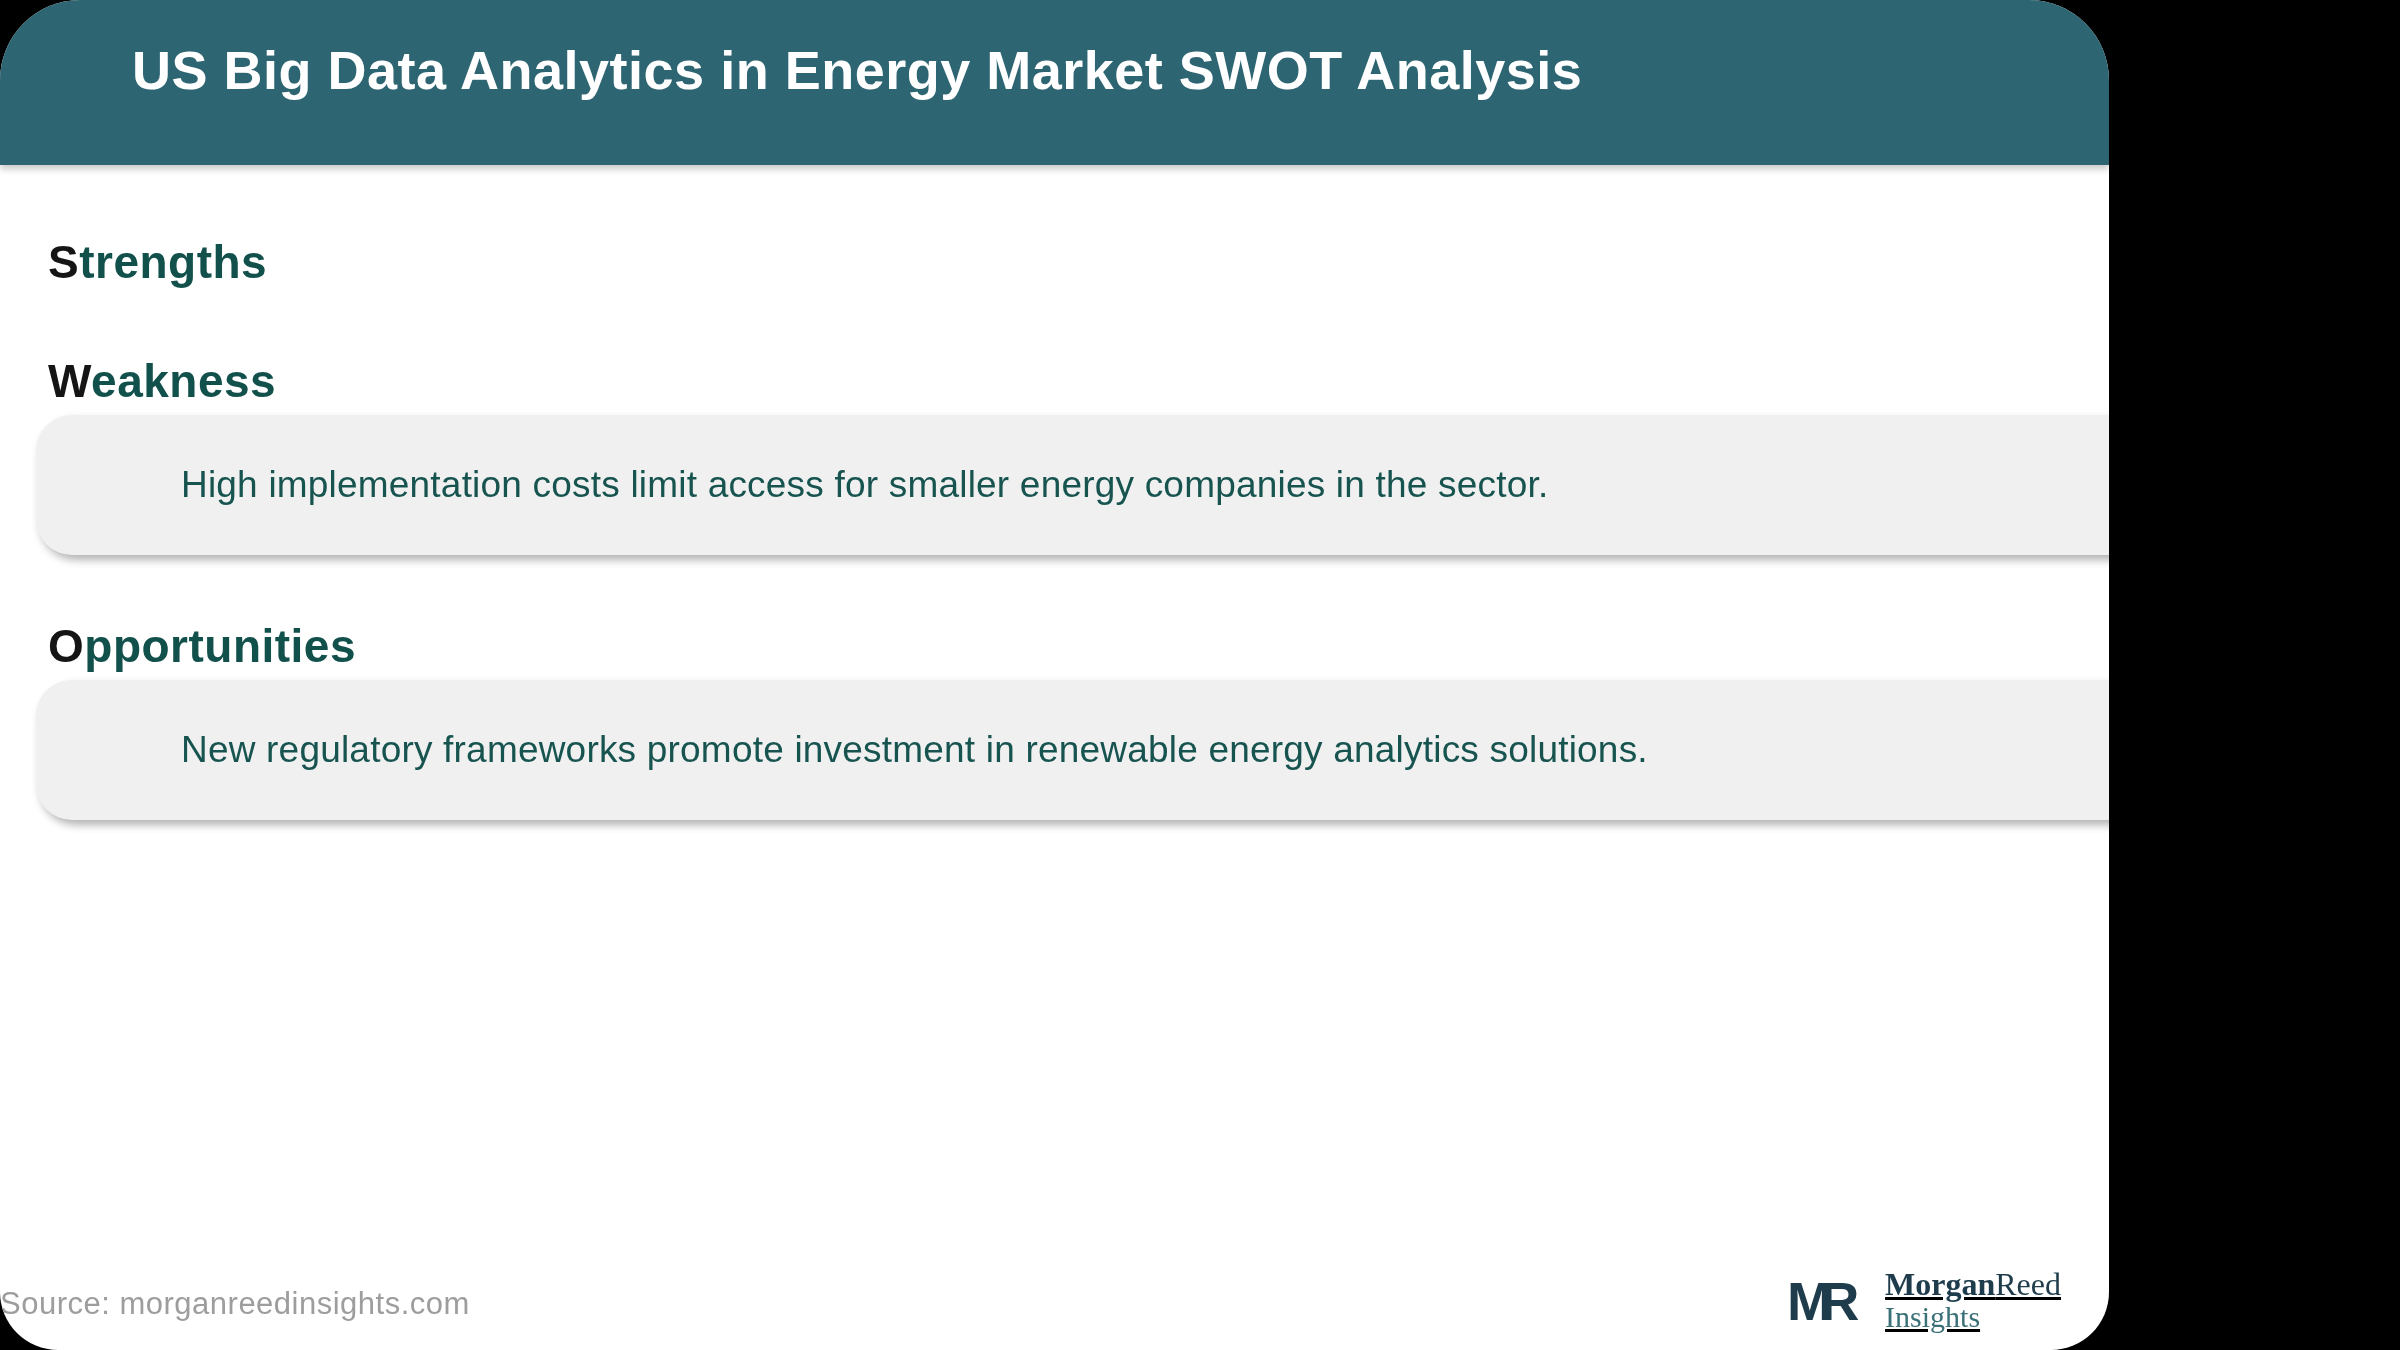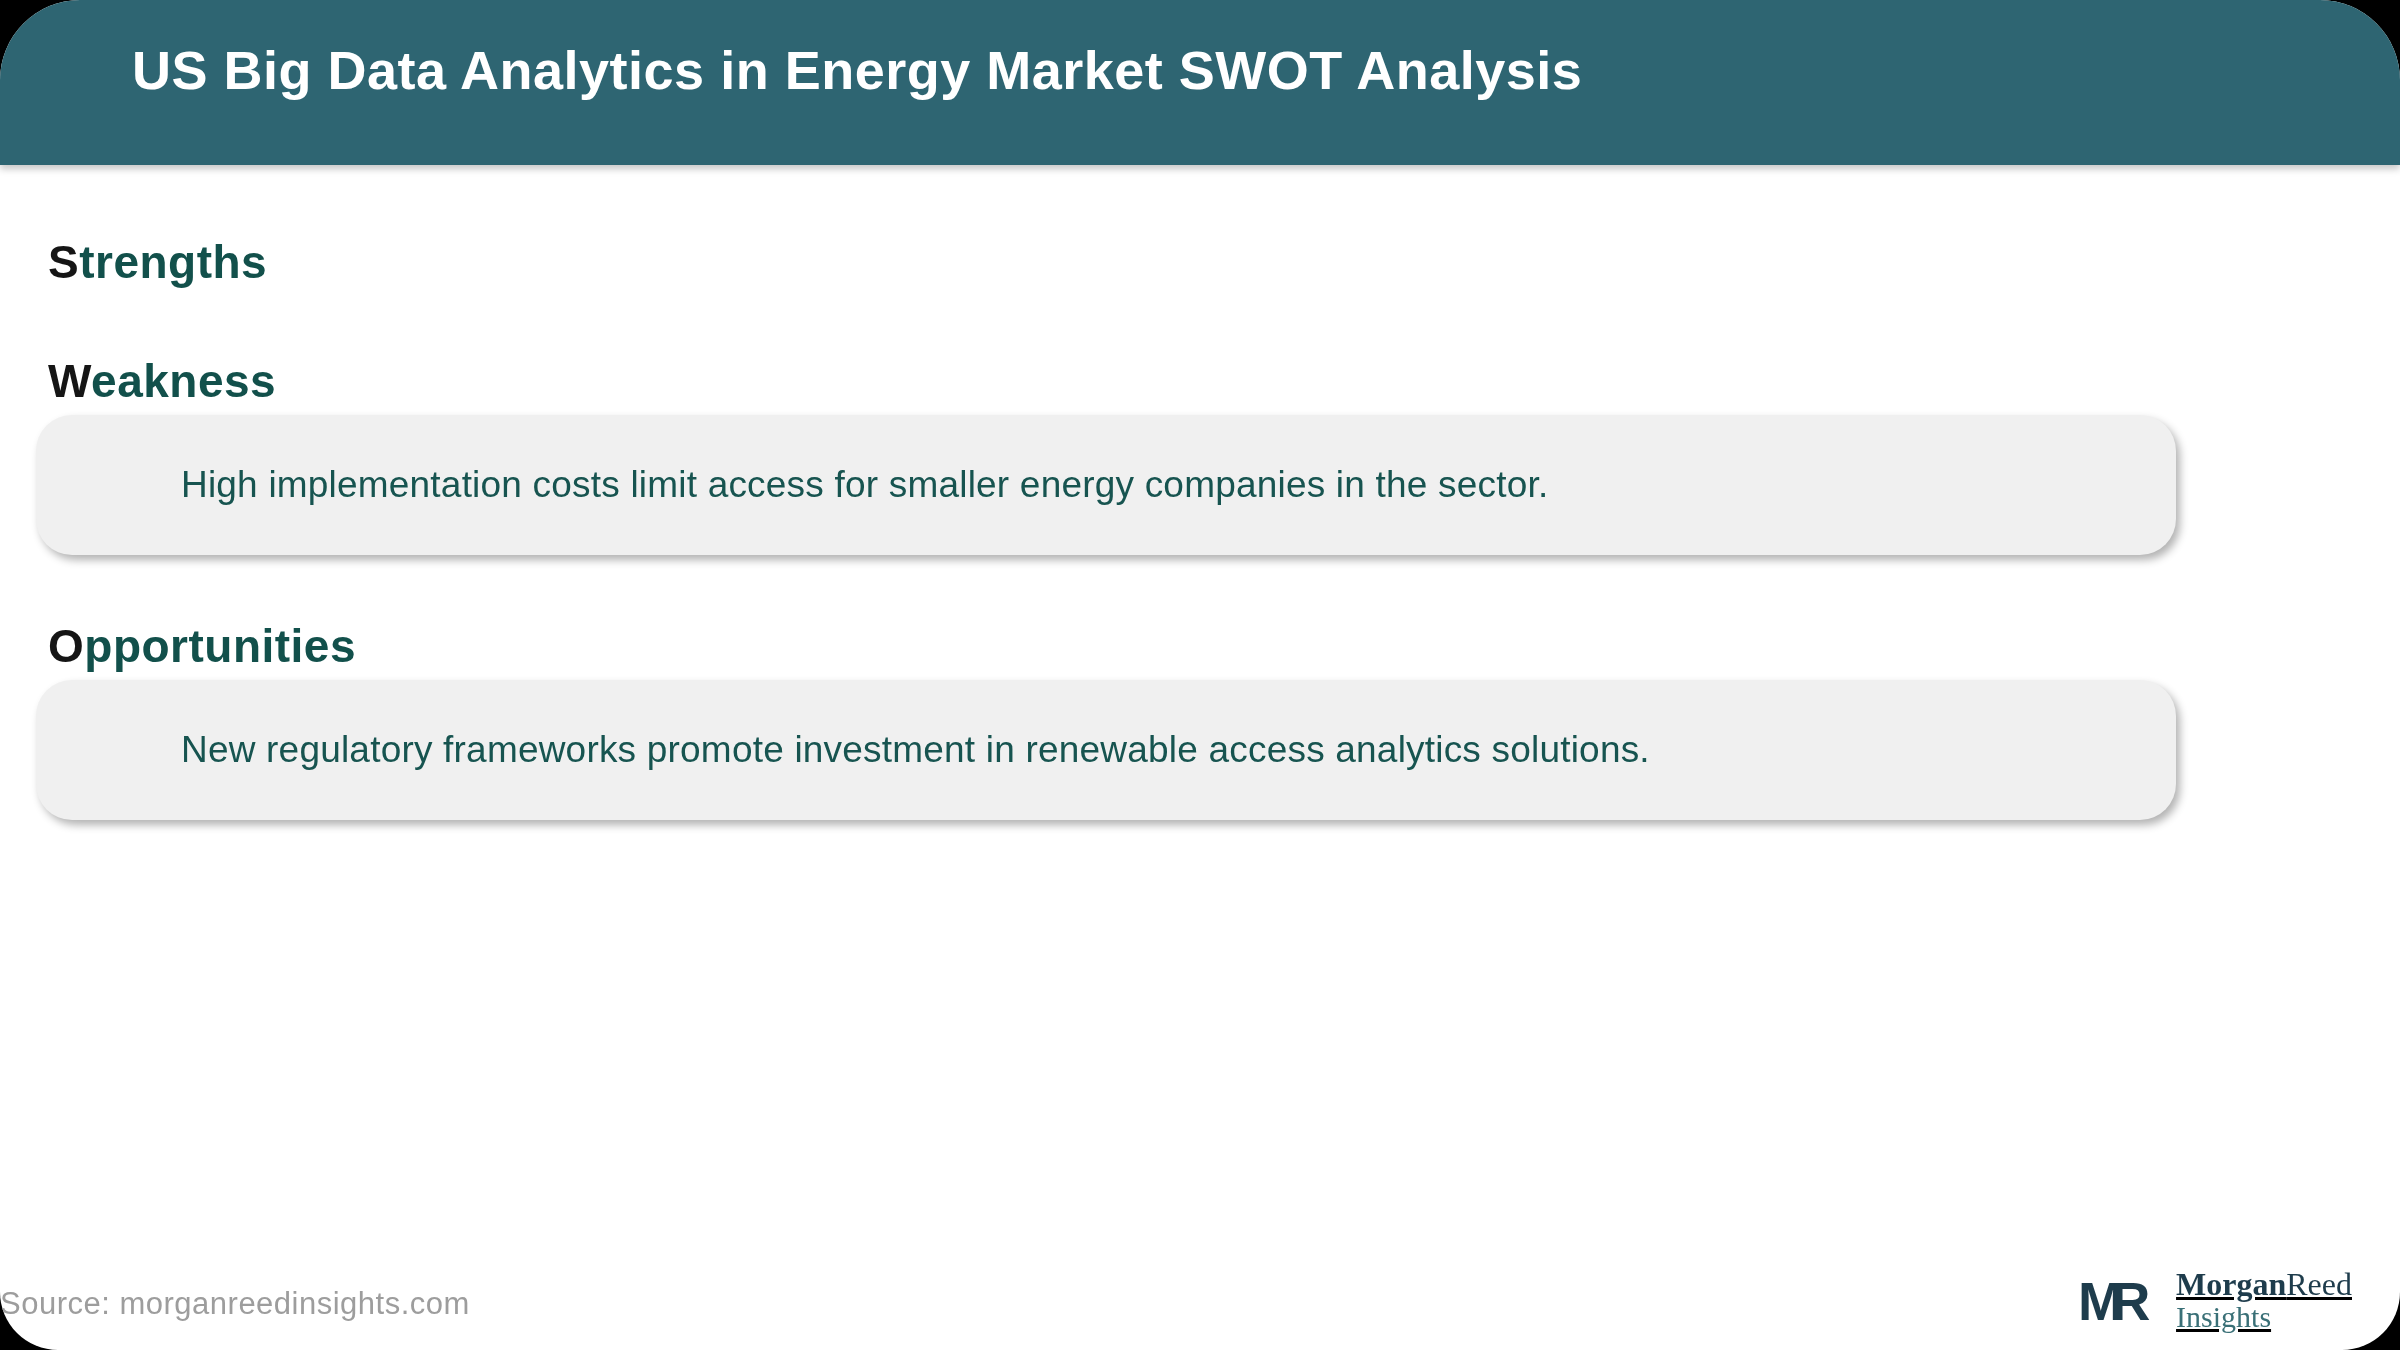--- a/index.html
+++ b/index.html
@@ -17,21 +17,21 @@
   }
   *{box-sizing:border-box;}
   html,body{margin:0;padding:0;}
   body{
     width:2400px;height:1350px;
     background:var(--page-bg);
     font-family:"Liberation Sans","DejaVu Sans",sans-serif;
   }
   .slide{
     position:relative;
-    width:2400px;height:1350px;
+    width:2109px;height:1350px;
     background:var(--canvas-bg);
     border-radius:80px 80px 58px 58px;
     overflow:hidden;
   }
   .banner{
     height:165px;
     background:var(--banner-bg);
     display:flex;align-items:center;
     padding-left:132px;
     box-shadow:0 4px 7px rgba(0,0,0,0.22);
@@ -111,21 +111,21 @@
     <section>
       <h2 class="sec-heading">Weakness</h2>
       <div class="card">
         <p>High implementation costs limit access for smaller energy companies in the sector.</p>
       </div>
     </section>
 
     <section>
       <h2 class="sec-heading">Opportunities</h2>
       <div class="card">
-        <p>New regulatory frameworks promote investment in renewable access analytics solutions.</p>
+        <p>New regulatory frameworks promote investment in renewable energy analytics solutions.</p>
       </div>
     </section>
 
 
   </main>
 
   <footer>
     <div class="source">Source: morganreedinsights.com</div>
 
     <div class="logo">

